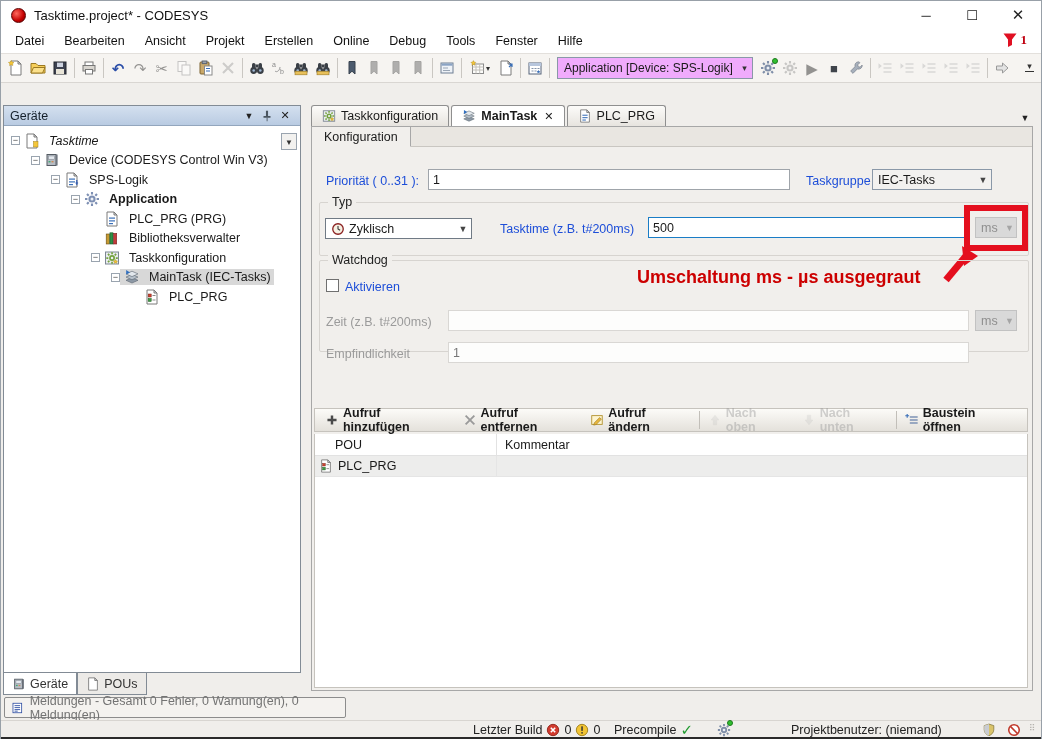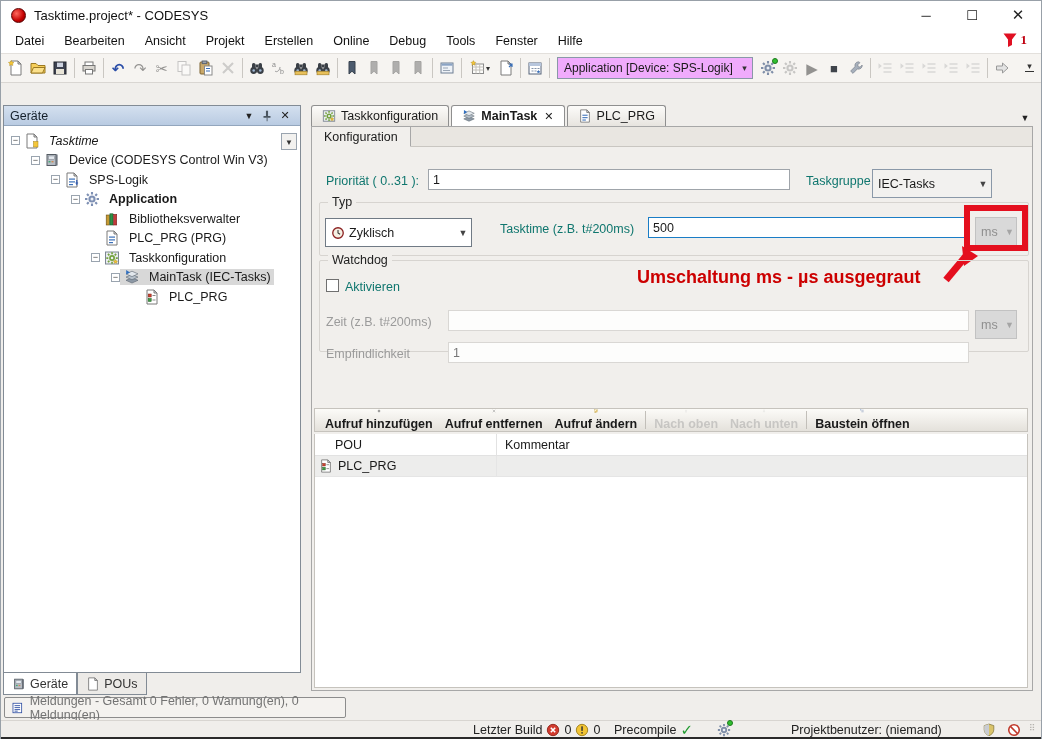--- a/index.html
+++ b/index.html
@@ -85,47 +85,47 @@
                     display:flex; align-items:center; justify-content:center; }
   .mcontent { position:absolute; left:0; top:21px; width:722px; height:565px;
               border:1px solid #a7a7a7; background:#f1efec; }
   .subtabrow { height:20px; background:#e9e6e1; border-bottom:1px solid #c9c6c1; display:flex; }
   .stab { height:20px; padding:0 12px; display:flex; align-items:center; font-size:12.5px;
           background:#f1efec; border-right:1px solid #a7a7a7; border-bottom:1px solid #f1efec;
           margin-bottom:-1px; }
   .page { position:absolute; left:0; top:21px; right:0; bottom:0; }
 
   
-  .flabel { position:absolute; font-size:12.5px; color:#0f766e; white-space:nowrap; }
+  .flabel { position:absolute; font-size:12.5px; color:#1d4ed8; white-space:nowrap; }
   .flabel.gray { color:#9b9b9b; }
   .tinput { position:absolute; height:21px; background:#fff; border:1px solid #9fa4aa;
             font-size:12.5px; padding:0 4px; display:flex; align-items:center; }
   .tinput.focus { border:1.5px solid #1a7dc6; }
   .tinput.disab { background:#fdfdfc; border-color:#d9d7d4; color:#777; }
-  .fselect { position:absolute; height:29px; border:1px solid #8a98a8; background:#f2f1ef;
+  .fselect { position:absolute; height:21px; border:1px solid #8a98a8; background:#f2f1ef;
              display:flex; align-items:center; font-size:12.5px; }
   .fselect .stext { flex:1; padding:0 5px; display:flex; align-items:center; gap:4px; }
   .fselect .scaret { width:16px; text-align:center; font-size:9px; color:#444; }
   .fselect.white { background:#fff; border-color:#707a85; }
   .fselect.disab { background:#d9d9d9; border-color:#c2c2c2; color:#8f8f8f; }
   .fselect.disab .scaret { color:#a5a5a5; }
   .fieldset { position:absolute; border:1px solid #d7d4d0; border-radius:2px; }
   .fieldset .legend { position:absolute; top:-8px; left:8px; background:#f1efec; padding:0 4px;
                       font-size:12.5px; color:#222; }
   .cbx { position:absolute; width:13px; height:13px; border:1px solid #707070; background:#fff; }
 
   .redbox { position:absolute; border:6px solid #e40f1e; }
   .redtext { position:absolute; font-size:18px; font-weight:bold; color:#cc0000; white-space:nowrap; }
 
   
   .calltb { position:absolute; left:2px; right:4px; height:24px;
             background:linear-gradient(#fcfbf8,#e4e1db); border:1px solid #c6c3bd;
             display:flex; align-items:center; padding:0 4px; }
   .cbtn { display:flex; align-items:center; gap:4px; padding:0 6px; height:22px;
-          font-size:12.5px; font-weight:600; color:#1a1a1a;flex-direction:column; }
+          font-size:12.5px; font-weight:600; color:#1a1a1a; }
   .cbtn.dis { color:#9b9b9b; font-weight:600; }
   .csep { width:1px; height:18px; background:#c2bfb9; margin:0 2px; }
   .pgrid { position:absolute; left:2px; right:4px; top:286px; bottom:2px; background:#fff;
            border:1px solid #c6c3bd; border-top:none; }
   .phead { height:22px; border-bottom:1px solid #e2e2e2; display:flex; align-items:center;
            font-size:12.5px; }
   .phead .c1 { width:182px; padding-left:20px; border-right:1px solid #e2e2e2; height:100%;
                display:flex; align-items:center; }
   .phead .c2 { padding-left:8px; }
   .prow { height:21px; background:#ededec; border-bottom:1px solid #e5e5e5; display:flex;
@@ -593,33 +593,33 @@
             <svg class="i16">
               <use href="#s-gear"></use>
             </svg>
           </span>
         <span class="tlabel bd">Application</span>
       </div>
       <div class="trow" style="--ind:4">
         <span class="exp blank">−</span>
         <span class="nico">
             <svg class="i16">
+              <use href="#s-doc"></use>
+            </svg>
+          </span>
+        <span class="tlabel">PLC_PRG (PRG)</span>
+      </div>
+      <div class="trow" style="--ind:4">
+        <span class="exp blank">−</span>
+        <span class="nico">
+            <svg class="i16">
               <use href="#s-books"></use>
             </svg>
           </span>
         <span class="tlabel">Bibliotheksverwalter</span>
-      </div>
-      <div class="trow" style="--ind:4">
-        <span class="exp blank">−</span>
-        <span class="nico">
-            <svg class="i16">
-              <use href="#s-doc"></use>
-            </svg>
-          </span>
-        <span class="tlabel">PLC_PRG (PRG)</span>
       </div>
       <div class="trow" style="--ind:4">
         <span class="exp">−</span>
         <span class="nico">
             <svg class="i16">
               <use href="#s-taskgear"></use>
             </svg>
           </span>
         <span class="tlabel">Taskkonfiguration</span>
       </div>

